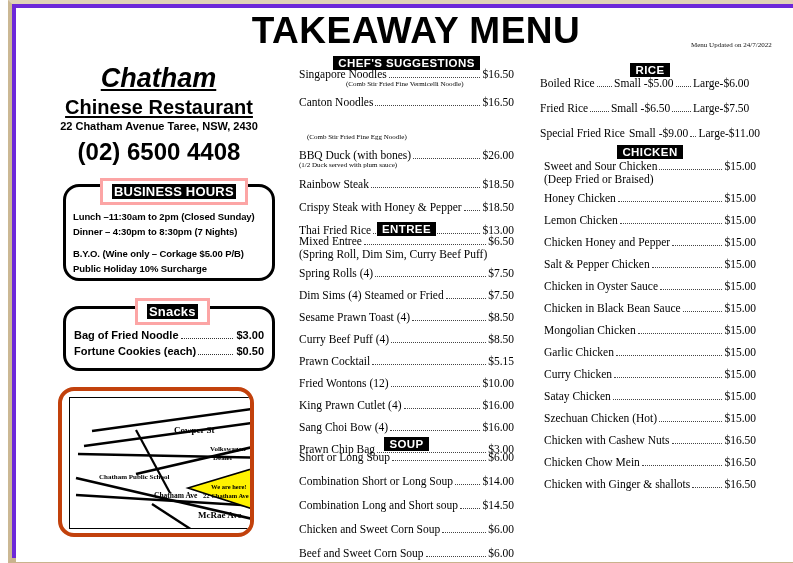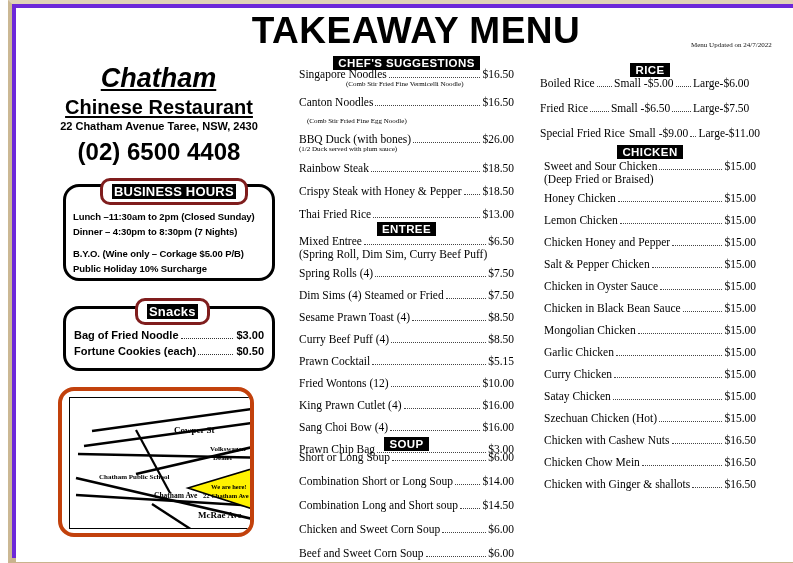--- a/index.html
+++ b/index.html
@@ -102,22 +102,22 @@
 
   
   .round-box {
     position: absolute;
     border: 3px solid #000;
     border-radius: 16px;
     background: #fff;
   }
   .box-cap {
     position: absolute;
-    border: 3px solid #7f1d1d;
-    border-radius: 10px;
+    border: 3px solid #fca5a5;
+    border-radius: 0;
     background: #fff;
     padding: 1px 9px 2px 9px;
     z-index: 5;
   }
   .box-cap span {
     display: inline-block;
     background: #000;
     color: #fff;
     font-family: "Liberation Sans", sans-serif;
     font-weight: bold;
@@ -328,21 +328,21 @@
         <span class="dots"></span>
         <span class="pr">$16.50</span>
       </div>
       <div class="msub" style="margin-bottom:7px;padding-left:47px;">(Comb Stir Fried Fine Vermicelli Noodle)</div>
 
       <div class="mrow">
         <span class="nm">Canton Noodles</span>
         <span class="dots"></span>
         <span class="pr">$16.50</span>
       </div>
-      <div class="msub" style="margin-top:9px; margin-bottom:8px;padding-left:8px;">(Comb Stir Fried Fine Egg Noodle)</div>
+      <div class="msub" style="margin-top:25px; margin-bottom:8px;padding-left:8px;">(Comb Stir Fried Fine Egg Noodle)</div>
 
       <div class="mrow">
         <span class="nm">BBQ Duck (with bones)</span>
         <span class="dots"></span>
         <span class="pr">$26.00</span>
       </div>
       <div class="msub" style="margin-bottom:8px;">(1/2 Duck served with plum sauce)</div>
 
       <div class="mrow" style="margin-bottom:10px;">
         <span class="nm">Rainbow Steak</span>

